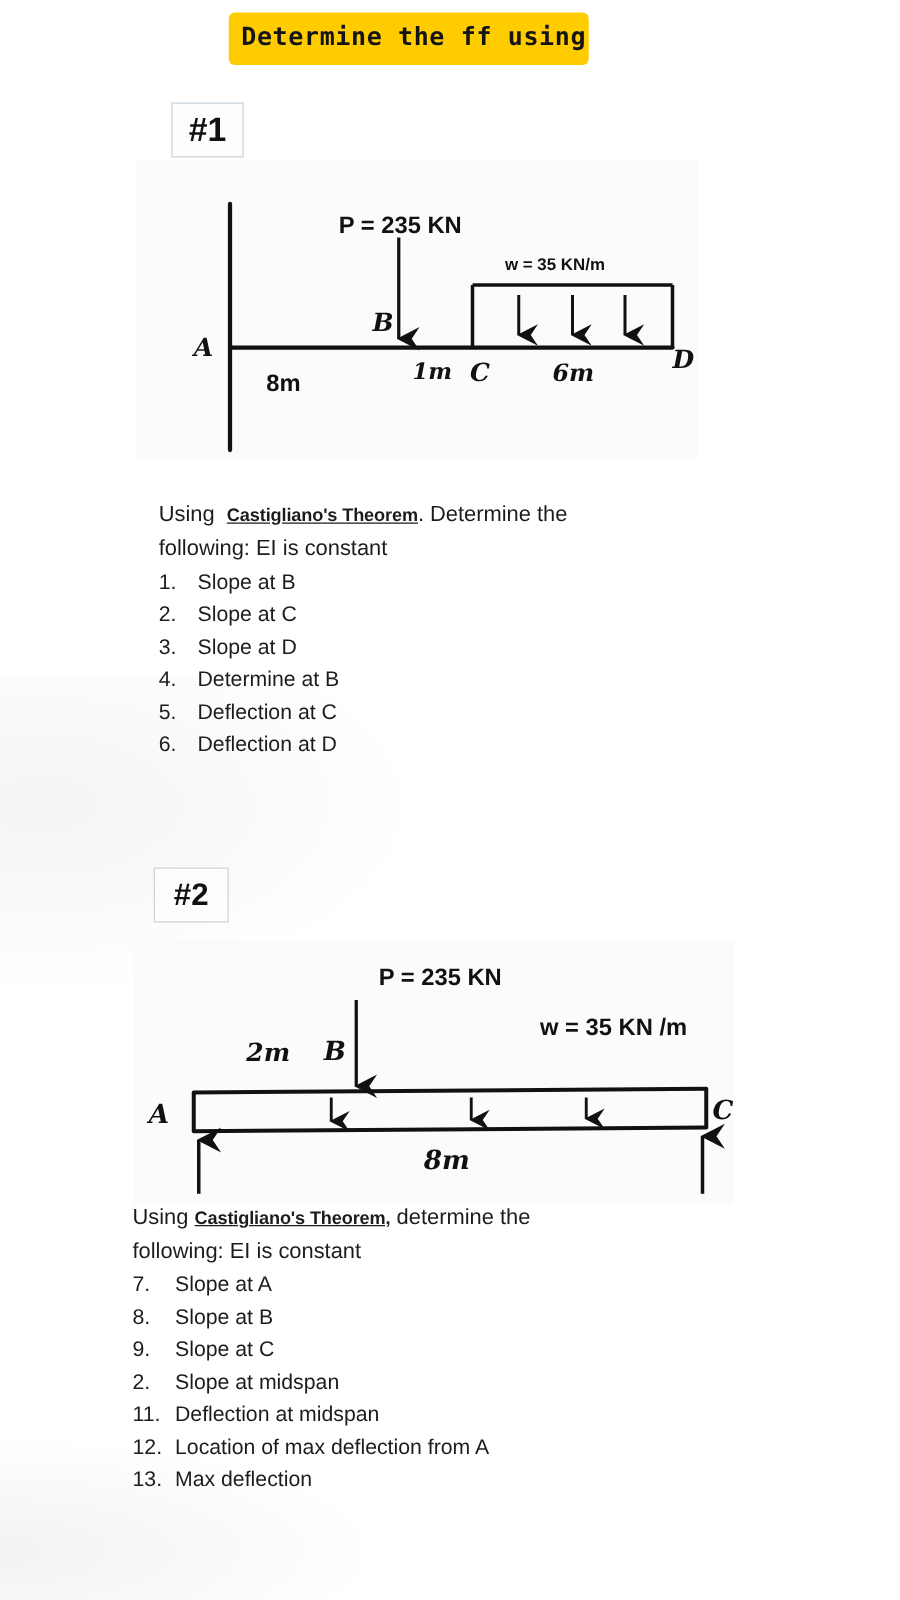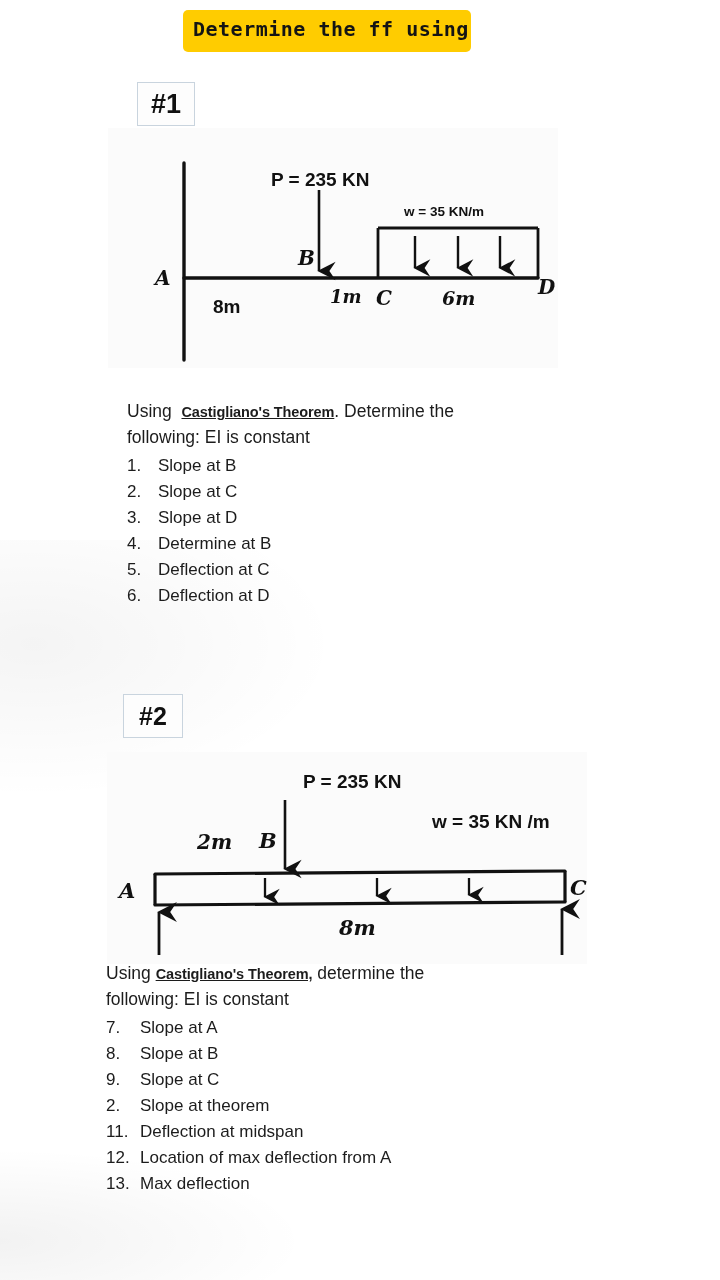--- a/index.html
+++ b/index.html
@@ -240,21 +240,21 @@
     <li>
         <span class="num">8.</span>
         <span class="txt">Slope at B</span>
       </li>
     <li>
         <span class="num">9.</span>
         <span class="txt">Slope at C</span>
       </li>
     <li>
         <span class="num">2.</span>
-        <span class="txt">Slope at theorem</span>
+        <span class="txt">Slope at midspan</span>
       </li>
     <li>
         <span class="num">11.</span>
         <span class="txt">Deflection at midspan</span>
       </li>
     <li>
         <span class="num">12.</span>
         <span class="txt">Location of max deflection from A</span>
       </li>
     <li>

